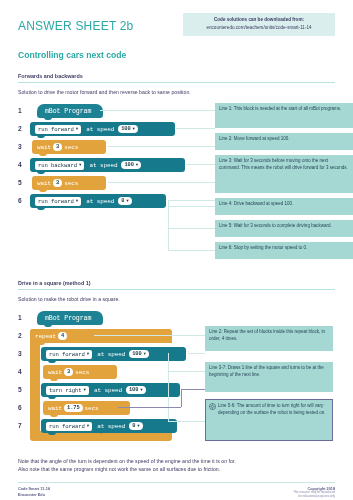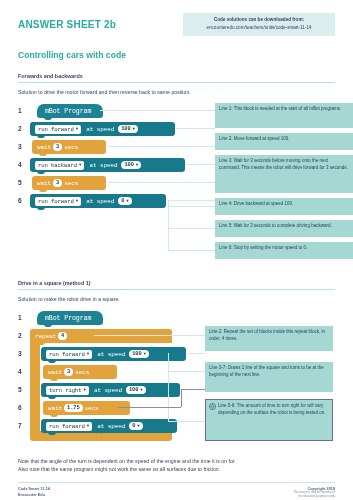--- a/index.html
+++ b/index.html
@@ -10,21 +10,21 @@
     color: #3d3d63;
     position: relative;
     overflow: hidden;
   }
   .page { position: relative; width: 353px; height: 500px; padding: 0 18px; }
 
   
   .hdr-row { position: relative; height: 46px; }
   .sheet-title {
     position: absolute; left: 0; top: 19px;
-    font-size: 10px; font-weight: bold; letter-spacing: .2px;
+    font-size: 12px; font-weight: normal; letter-spacing: .2px;
     color: #2aa9a6;
   }
   .dl-box {
     position: absolute; right: 0; top: 13px;
     width: 152px; background: #d9eeed;
     padding: 4px 6px 5px 6px; text-align: center;
   }
   .dl-title { font-size: 4.6px; font-weight: bold; color: #3d3d63; line-height: 1.5; }
   .dl-url { font-size: 4.6px; color: #3d3d63; line-height: 1.6; }
 
@@ -125,21 +125,21 @@
 <div class="page">
 
   <div class="hdr-row">
     <div class="sheet-title">ANSWER SHEET 2b</div>
     <div class="dl-box">
       <div class="dl-title">Code solutions can be downloaded from:</div>
       <div class="dl-url">encounteredu.com/teachers/units/code-smart-11-14</div>
     </div>
   </div>
 
-  <div class="page-title">Controlling cars with code</div>
+  <div class="page-title">Controlling cars next code</div>
 
   <div class="section">
     <div class="sec-head">Forwards and backwards</div>
     <div class="sec-rule"></div>
     <div class="sec-intro">Solution to drive the motor forward and then reverse back to same position.</div>
 
     <div class="prog" style="height:118px">
 
       <div class="numcol">
         <div class="num">1</div>

